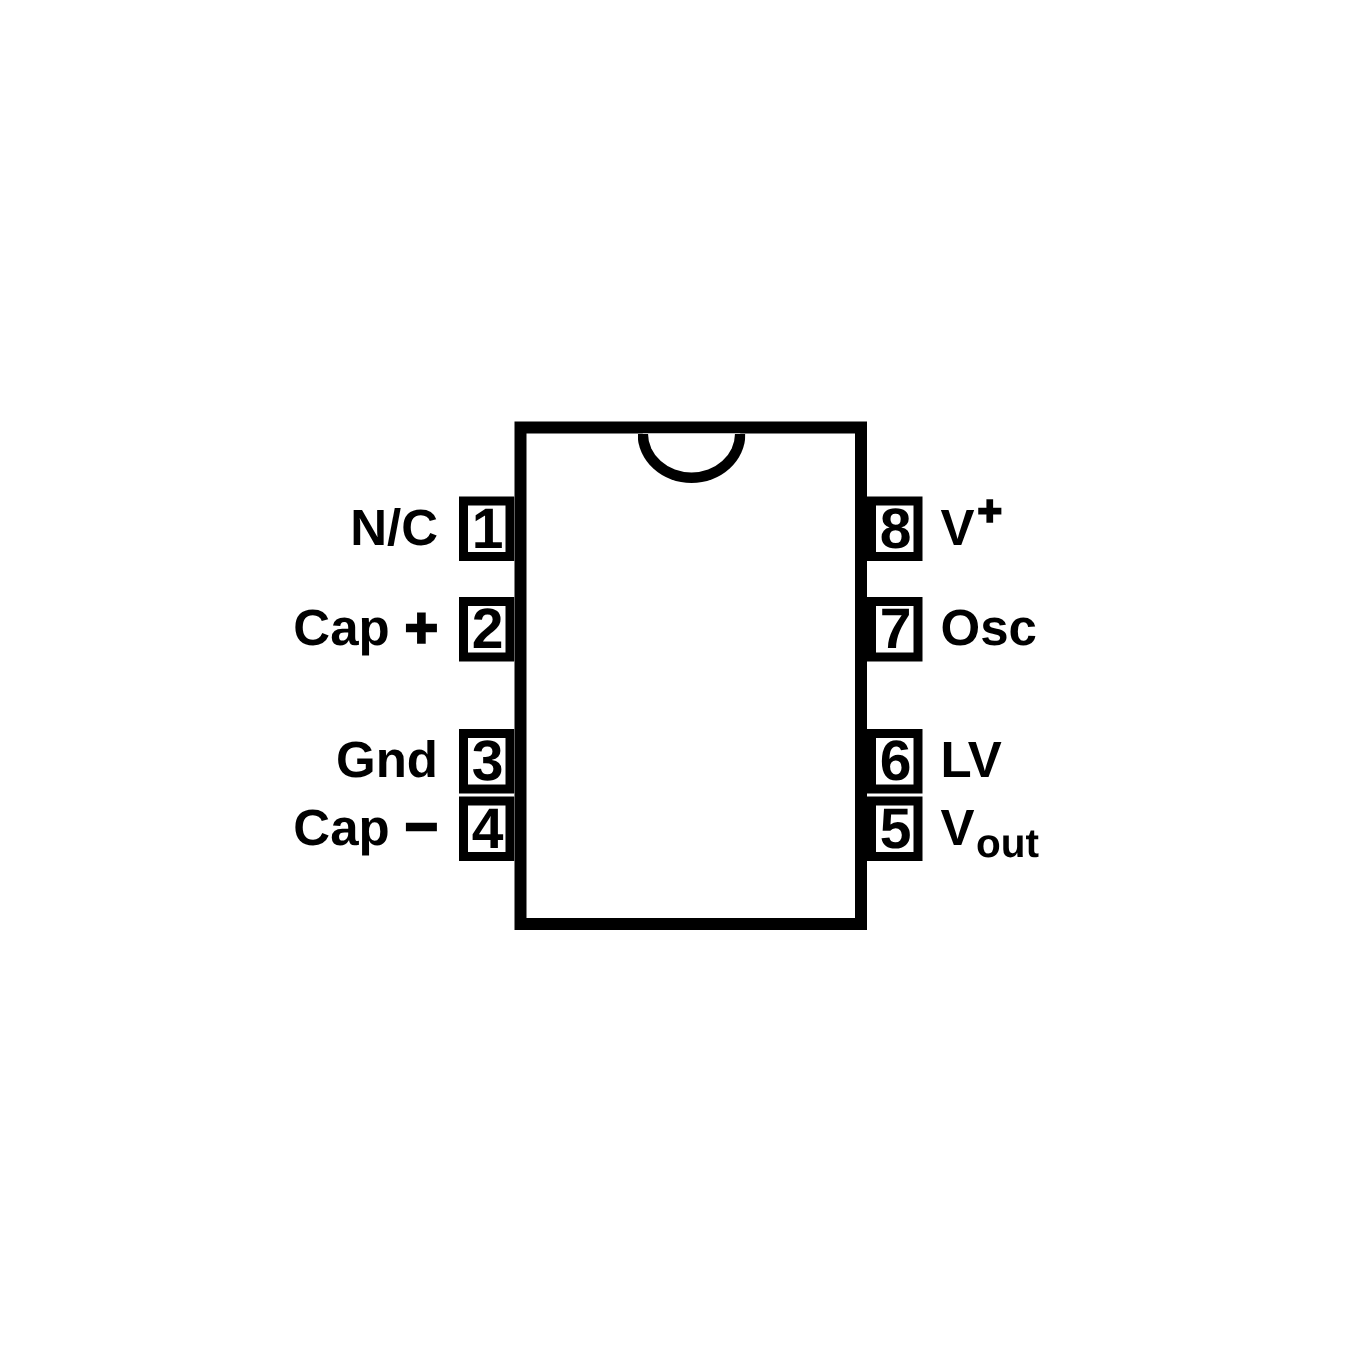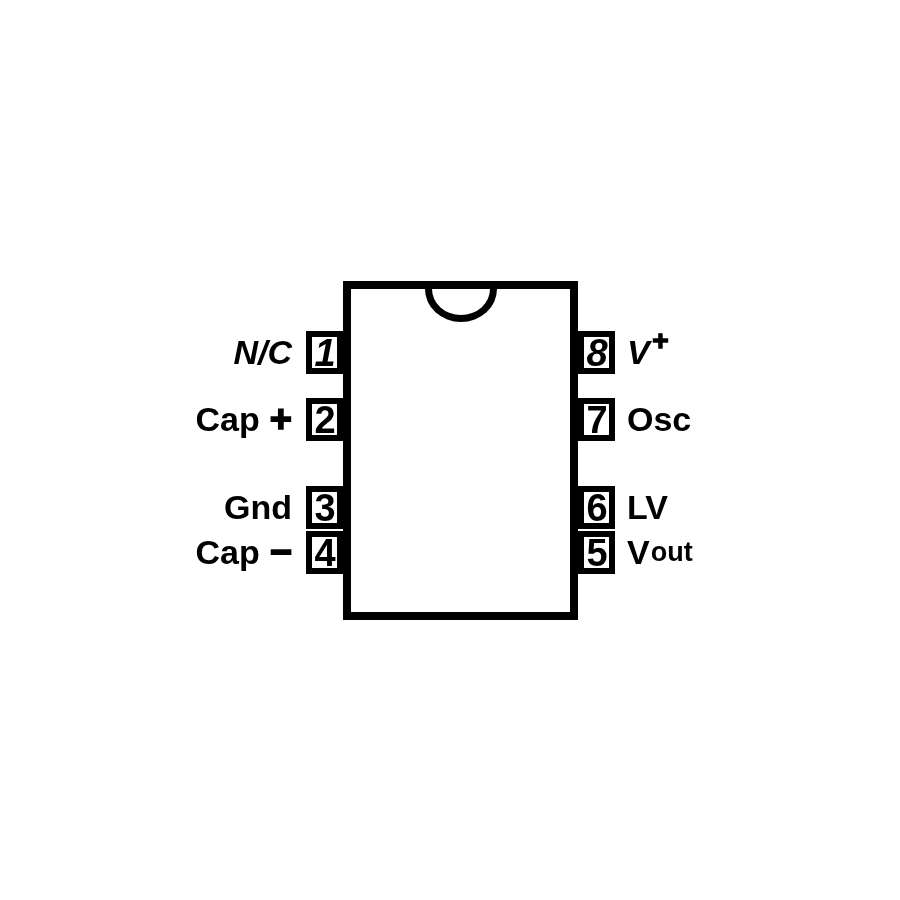--- a/index.html
+++ b/index.html
@@ -74,25 +74,25 @@
   sup.sup {
     font-size: 28px;
     position: relative;
     top: -12px;
     margin-left: 2px;
     -webkit-text-stroke: 1.4px var(--line);
   }
   sub.sub {
     font-size: 27px;
     position: relative;
-    top: 0;
+    top: 10px;
     margin-left: 1px;
   }
   
-  .row-1 { top: 331px; font-style: italic; }
+  .row-1 { top: 331px; }
   .row-2 { top: 398px; }
   .row-3 { top: 486px; }
   .row-4 { top: 531px; }
 </style>
 </head>
 <body>
 
 <div class="canvas">
 
   <div class="ic-body">

